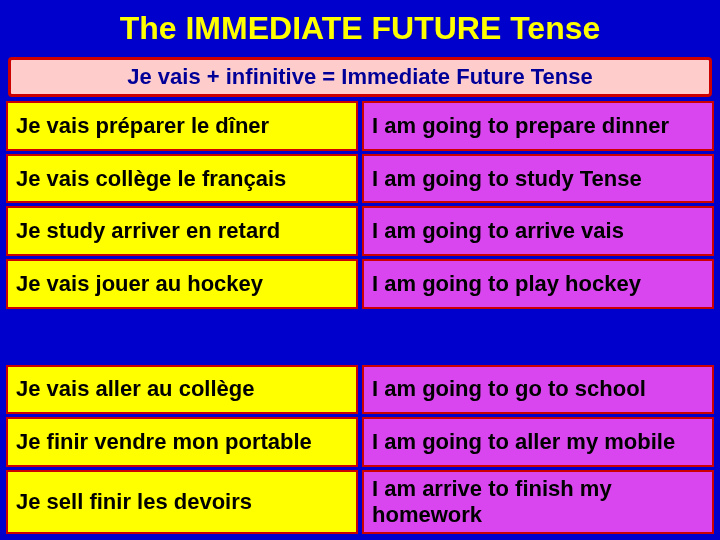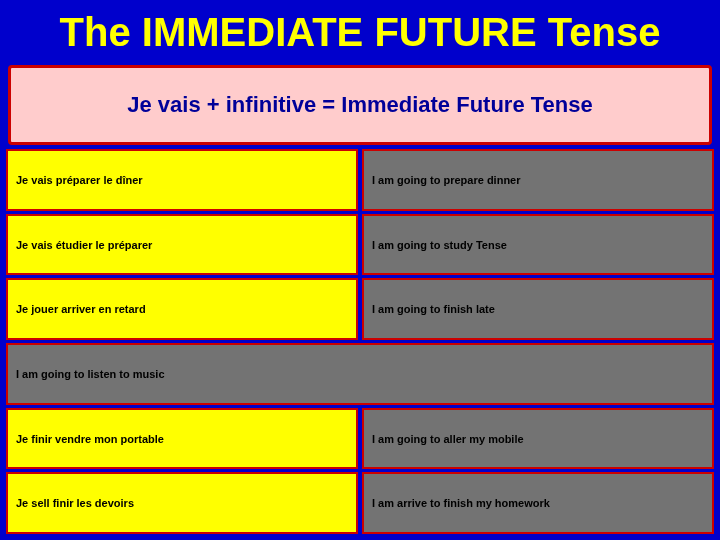--- a/index.html
+++ b/index.html
@@ -15,35 +15,35 @@
       height: 540px;
       background: #0000cc;
       display: flex;
       flex-direction: column;
       padding: 6px;
       gap: 4px;
     }
     .title-bar {
       background: #0000cc;
       color: #ffff00;
-      font-size: 40px;
+      font-size: 32px;
       font-weight: bold;
       text-align: center;
       padding: 4px 0 6px 0;
       flex-shrink: 0;
     }
     .formula-box {
       background: #ffcccc;
       border: 3px solid #cc0000;
       border-radius: 4px;
       text-align: center;
       font-size: 22px;
       font-weight: bold;
       color: #000099;
-      padding: 24px 4px;
+      padding: 4px 4px;
       flex-shrink: 0;
       margin: 0 2px;
     }
     .rows-container {
       display: flex;
       flex-direction: column;
       gap: 3px;
       flex: 1;
     }
     .row {
@@ -51,53 +51,60 @@
       flex-direction: row;
       gap: 4px;
       flex: 1;
     }
     .cell {
       flex: 1;
       border: 2px solid #cc0000;
       display: flex;
       align-items: center;
       padding: 4px 8px;
-      font-size: 11px;
+      font-size: 22px;
       font-weight: bold;
     }
     .cell-french {
       background: #ffff00;
       color: #000000;
     }
     .cell-english {
-      background: #737373;
+      background: #d946ef;
       color: #000000;
     }
   </style>
 </head>
 <body>
 
 <div class="page-wrapper">
   <div class="title-bar">The IMMEDIATE FUTURE Tense</div>
   <div class="formula-box">Je vais + infinitive =  Immediate Future Tense</div>
   <div class="rows-container">
   <div class="row">
         <div class="cell cell-french">Je vais préparer le dîner</div>
         <div class="cell cell-english">I am going to prepare dinner</div>
       </div>
       <div class="row">
-        <div class="cell cell-french">Je vais étudier le préparer</div>
+        <div class="cell cell-french">Je vais collège le français</div>
         <div class="cell cell-english">I am going to study Tense</div>
       </div>
       <div class="row">
-        <div class="cell cell-french">Je jouer arriver en retard</div>
-        <div class="cell cell-english">I am going to finish late</div>
+        <div class="cell cell-french">Je study arriver en retard</div>
+        <div class="cell cell-english">I am going to arrive vais</div>
       </div>
       <div class="row">
-        <div class="cell cell-english">I am going to listen to music</div>
+        <div class="cell cell-french">Je vais jouer au hockey</div>
+        <div class="cell cell-english">I am going to play hockey</div>
+      </div>
+      <div class="row">
+      </div>
+      <div class="row">
+        <div class="cell cell-french">Je vais aller au collège</div>
+        <div class="cell cell-english">I am going to go to school</div>
       </div>
       <div class="row">
         <div class="cell cell-french">Je finir vendre mon portable</div>
         <div class="cell cell-english">I am going to aller my mobile</div>
       </div>
       <div class="row">
         <div class="cell cell-french">Je sell finir les devoirs</div>
         <div class="cell cell-english">I am arrive to finish my homework</div>
       </div>
     </div>

